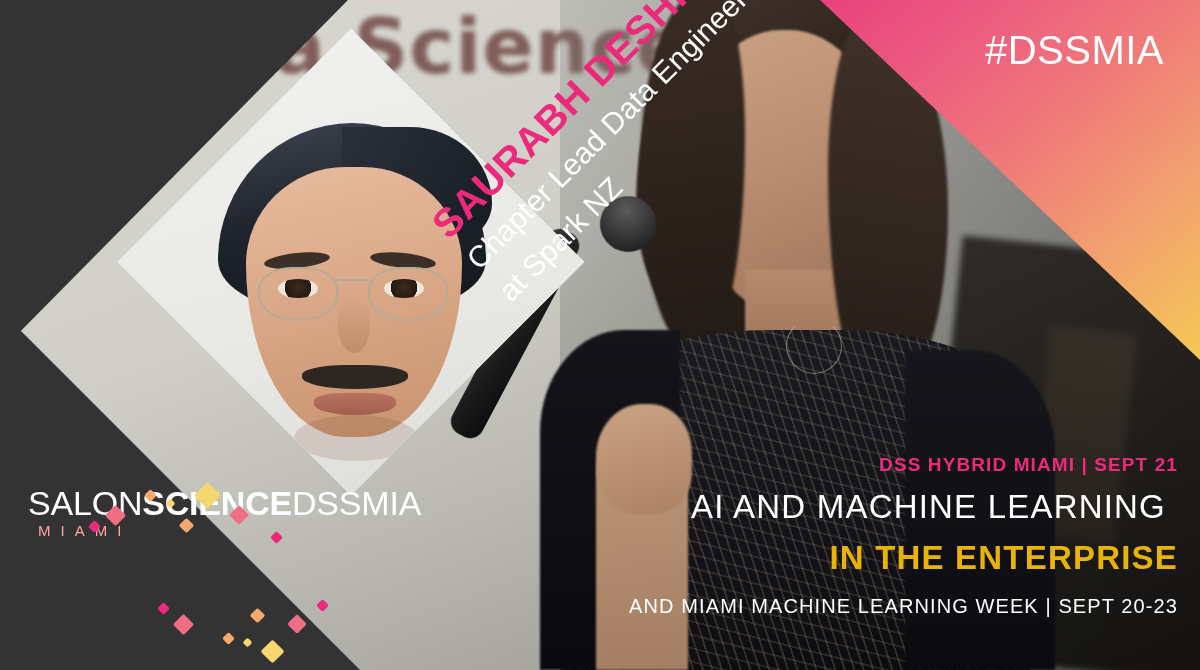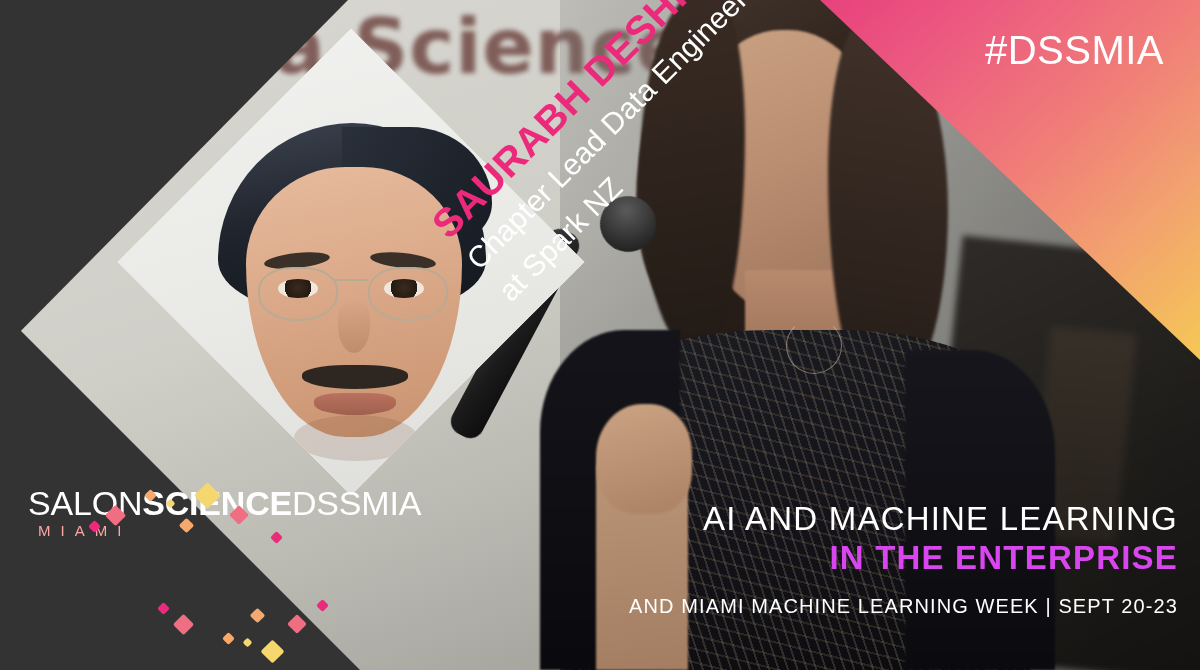--- a/index.html
+++ b/index.html
@@ -394,28 +394,28 @@
     font-weight: 700;
     letter-spacing: 1.1px;
     color: #ec2a7b;
     margin: 0 0 8px 0;
   }
   .event-line1 {
     font-size: 33px;
     font-weight: 300;
     letter-spacing: 1.2px;
     color: #ffffff;
-    margin: 0;
+    margin: 12px;
     line-height: 1.16;
   }
   .event-line2 {
     font-size: 33px;
     font-weight: 700;
     letter-spacing: 1.2px;
-    color: #d946ef;
+    color: #eab308;
     margin: 0;
     line-height: 1.16;
   }
   .event-foot {
     font-size: 20px;
     font-weight: 400;
     letter-spacing: 1.1px;
     color: #ffffff;
     margin: 18px 0 16px 0;
   }
@@ -509,18 +509,19 @@
       </div>
     <div class="logo-word">
       <span class="thin">SALON</span><span class="bold">SCIENCE</span><span class="thin">DSSMIA</span>
     </div>
     <div class="logo-sub">MIAMI</div>
   </div>
 
   <div class="hashtag">#DSSMIA</div>
 
   <div class="event-block">
+    <p class="event-kicker">DSS HYBRID MIAMI | SEPT 21</p>
     <p class="event-line1">AI AND MACHINE LEARNING</p>
     <p class="event-line2">IN THE ENTERPRISE</p>
     <p class="event-foot">AND MIAMI MACHINE LEARNING WEEK | SEPT 20-23</p>
   </div>
 
 </div>
 
 </body></html>

